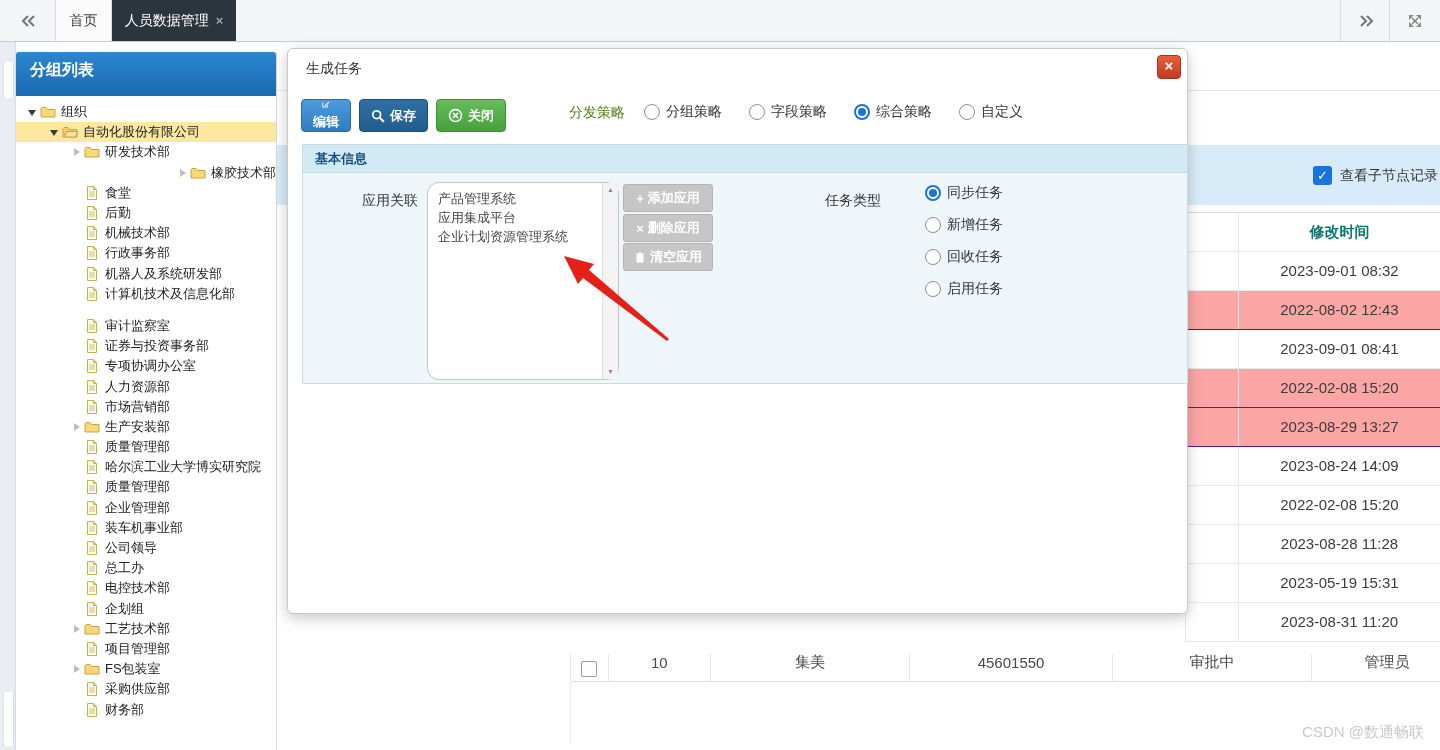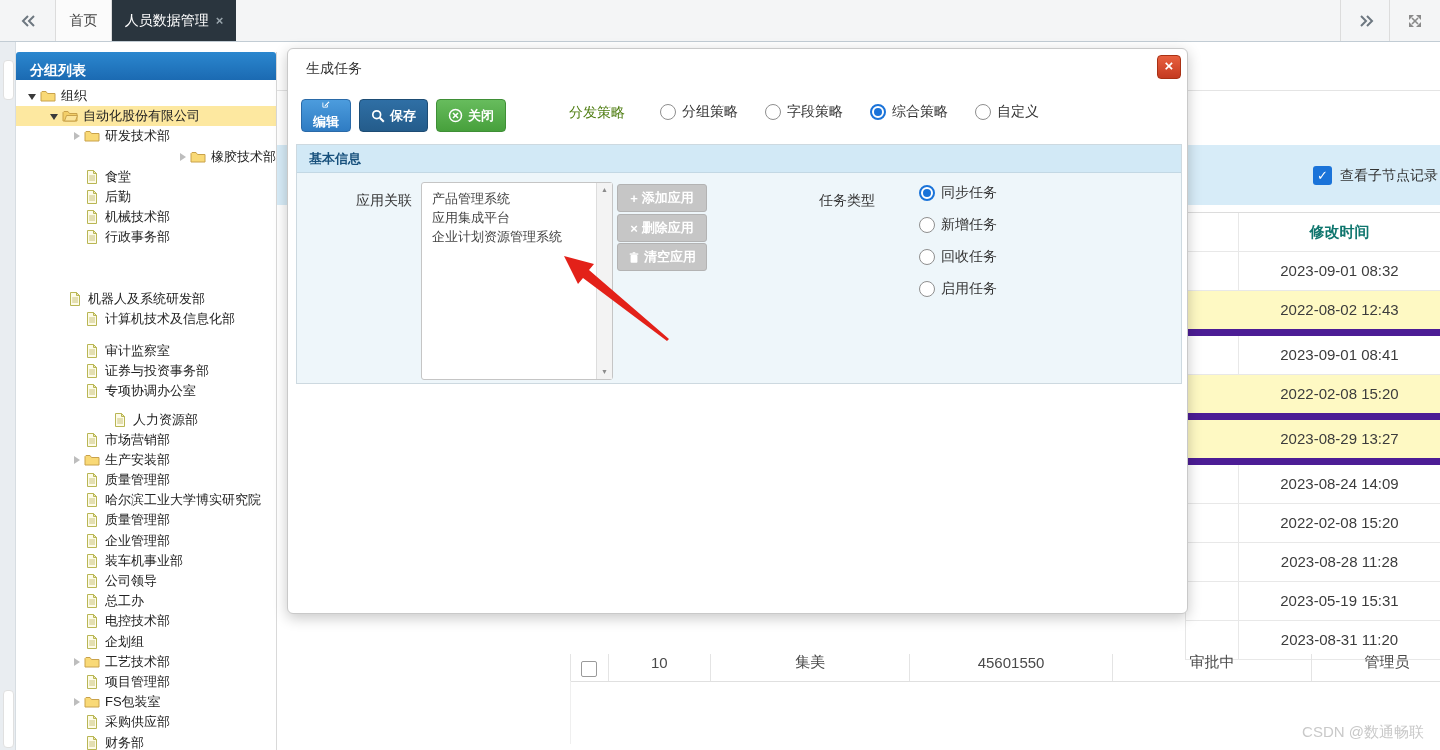--- a/index.html
+++ b/index.html
@@ -13,41 +13,41 @@
   .tab-home{left:56px;width:55px;background:#fbfbfb;border-right:1px solid #dcdcdc;color:#444;}
   .tab-active{left:112px;width:124px;background:#2a353e;color:#fff;gap:7px;}
   .tab-close{color:#9aa6ad;font-size:13px;font-weight:bold;line-height:1;}
   .tb-fwd{right:50px;width:49px;border-left:1px solid #dcdcdc;}
   .tb-expand{right:0;width:50px;border-left:1px solid #dcdcdc;}
   
   .left-strip{position:absolute;left:0;top:42px;width:15px;bottom:0;background:#e9edf1;border-right:1px solid #d7dde2;}
   .strip-thumb{position:absolute;left:3px;width:9px;background:#fff;border-radius:4px;border:1px solid #e0e0e0;}
   
   .sidebar{position:absolute;left:16px;top:52px;width:260px;bottom:0;background:#fff;border-right:1px solid #d9d9d9;}
-  .sidebar-header{height:28px;background:linear-gradient(#2b87cf,#1b6ab2);color:#fff;font-weight:bold;
-                  font-size:14px;line-height:36px;padding-left:14px;border-radius:3px 3px 0 0;}
+  .sidebar-header{height:44px;background:linear-gradient(#2b87cf,#1b6ab2);color:#fff;font-weight:bold;
+                  font-size:16px;line-height:36px;padding-left:14px;border-radius:3px 3px 0 0;}
   .tree{padding-top:6px;font-size:13px;color:#222;}
   .tree-row{height:20.2px;display:flex;align-items:center;white-space:nowrap;cursor:pointer;}
   .tree-row.selected{background:#fde8a0;}
   .expander{width:16px;height:16px;flex:0 0 16px;position:relative;}
   .expander.exp-expanded::before{content:"";position:absolute;left:4px;top:6px;
       border-left:4px solid transparent;border-right:4px solid transparent;border-top:6px solid #3a3a3a;}
   .expander.exp-collapsed::before{content:"";position:absolute;left:6px;top:4px;
       border-top:4px solid transparent;border-bottom:4px solid transparent;border-left:6px solid #bdbdbd;}
   .tree-icon{width:17px;height:16px;flex:0 0 17px;margin-right:4px;}
   
   .content{position:absolute;left:277px;top:42px;right:0;bottom:0;background:#fff;}
   .content-line{position:absolute;top:48px;left:0;right:0;border-top:1px solid #e4e4e4;}
   .toolbar{position:absolute;top:103px;left:0;right:0;height:60px;background:#d7ecf8;}
   .toolbar .cb{position:absolute;left:1036px;top:21px;width:19px;height:19px;background:#1a73d9;border-radius:3px;
       color:#fff;font-size:13px;font-weight:bold;text-align:center;line-height:19px;cursor:pointer;}
   .toolbar .cb-label{position:absolute;left:1063px;top:22px;font-size:14px;color:#333;white-space:nowrap;}
   .htable{position:absolute;left:908px;top:170px;right:0;border-left:1px solid #e6e6e6;border-top:1px solid #dcdcdc;}
   .hrow{height:38px;display:flex;border-bottom:1px solid #e8e8e8;background:#fff;}
-  .hrow.green{background:#fef9c3;border-bottom:7px solid #4c1d95;align-items:flex-end;}
+  .hrow.green{background:#fca5a5;border-bottom:1px solid #4c1d95;}
   .cell-a{width:52px;border-right:1px solid #e8e8e8;}
   .cell-b{flex:1;text-align:center;line-height:38px;font-size:15px;color:#3c3c3c;}
   .hrow.head .cell-b{font-weight:bold;color:#0f766e;}
   
   .clipped-row{position:absolute;left:293px;top:612px;width:893px;height:27px;overflow:hidden;
       border-bottom:1px solid #e0e0e0;display:flex;}
   .clip-cell{height:38px;margin-top:-11px;border-right:1px solid #e4e4e4;display:flex;align-items:center;justify-content:center;
       font-size:15px;color:#4a4a4a;}
   .clip-cell:first-child{border-left:1px solid #e4e4e4;}
   .clip-cb{width:14px;height:14px;border:1.5px solid #9a9a9a;border-radius:2px;background:#fff;margin-top:14px;}
@@ -59,34 +59,34 @@
   .modal-close{position:absolute;left:869px;top:6px;width:22px;height:22px;border-radius:4px;cursor:pointer;
       background:linear-gradient(#e8603f,#c43a20);border:1px solid #a93114;color:#fff;font-weight:bold;
       font-size:15px;text-align:center;line-height:20px;}
   .btn-row{position:absolute;left:13px;top:50px;display:flex;gap:8px;}
   .btn{height:31px;border-radius:4px;color:#fff;font-size:13px;font-weight:bold;display:flex;align-items:center;
       gap:5px;padding:0 11px;cursor:pointer;}
   .btn-edit{background:linear-gradient(#4c9cdd,#2f7cc3);border:1px solid #2a6aa8;flex-direction:column;}
   .btn-save{background:linear-gradient(#2f6fa5,#245c8b);border:1px solid #1d4c74;}
   .btn-close{background:linear-gradient(#67bc5d,#47a03c);border:1px solid #3f8f36;}
   .strategy-label{position:absolute;left:281px;top:55px;font-size:14px;color:#4d7c0f;}
-  .radio-row{position:absolute;left:372px;top:54px;display:flex;}
+  .radio-row{position:absolute;left:356px;top:54px;display:flex;}
   .radio-item{display:flex;align-items:center;margin-right:27px;cursor:pointer;}
   .radio{width:16px;height:16px;box-sizing:border-box;border:1px solid #8f8f8f;border-radius:50%;background:#fff;
       position:relative;flex:0 0 16px;}
   .radio.checked{border:2px solid #1a73d9;}
   .radio.checked::after{content:"";position:absolute;left:2px;top:2px;width:8px;height:8px;border-radius:50%;background:#1a73d9;}
   .radio-label{font-size:14px;color:#333;margin-left:6px;white-space:nowrap;}
-  .section{position:absolute;left:8px;top:95px;width:884px;height:238px;border:1px solid #cdd9e0;}
+  .section{position:absolute;left:14px;top:95px;width:884px;height:238px;border:1px solid #cdd9e0;}
   .section-header{height:27px;background:#d2e9f6;color:#17507c;font-weight:bold;font-size:13px;
       line-height:27px;padding-left:12px;border-bottom:1px solid #c3d8e4;}
   .section-body{position:absolute;left:0;top:28px;right:0;bottom:0;background:#eef6fa;}
   .field-label{position:absolute;font-size:14px;color:#333;}
   .listbox{position:absolute;left:124px;top:9px;width:190px;height:196px;background:#fff;
-      border:1px solid #c5c5c5;border-radius:3px;}
+      border:1px solid #c5c5c5;border-radius:12px;}
   .list-items{position:absolute;left:0;top:0;right:16px;bottom:0;padding:6px 0 0 10px;}
   .list-item{font-size:13px;color:#444;line-height:19px;white-space:nowrap;cursor:pointer;}
   .list-scroll{position:absolute;right:0;top:0;width:15px;bottom:0;background:#f3f3f3;border-left:1px solid #ddd;}
   .scroll-arrow{position:absolute;left:0;width:15px;height:14px;color:#8b8b8b;font-size:7px;text-align:center;line-height:14px;cursor:pointer;}
   .sa-up{top:0;} .sa-down{bottom:0;}
   .app-btn{position:absolute;left:320px;width:88px;height:26px;background:#c6c6c6;border:1px solid #b3b3b3;
       border-radius:3px;color:#fff;font-size:13px;font-weight:bold;display:flex;align-items:center;
       justify-content:center;gap:4px;}
   .app-btn .glyph{font-size:13px;font-weight:bold;line-height:1;}
   .task-radios{position:absolute;left:622px;top:11px;}
@@ -221,21 +221,21 @@
           <svg width="16" height="16" viewBox="0 0 16 16">
             <path d="M3.5 1.5 h6 l3 3 v10 h-9 z" fill="#fdfbe8" stroke="#b9b654"></path>
             <path d="M9.5 1.5 v3 h3 z" fill="#f0e9b8" stroke="#b9b654"></path>
             <line x1="5.2" y1="7" x2="11" y2="7" stroke="#c9c27a"></line>
             <line x1="5.2" y1="9" x2="11" y2="9" stroke="#c9c27a"></line>
             <line x1="5.2" y1="11" x2="11" y2="11" stroke="#c9c27a"></line>
           </svg>
         </span>
         <span class="tree-label">行政事务部</span>
       </div>
-      <div class="tree-row" style="padding-left: 35px; margin-top: 41px;">
+      <div class="tree-row" style="padding-left: 52px;">
         <span class="expander exp-none"></span>
         <span class="tree-icon">
           <svg width="16" height="16" viewBox="0 0 16 16">
             <path d="M3.5 1.5 h6 l3 3 v10 h-9 z" fill="#fdfbe8" stroke="#b9b654"></path>
             <path d="M9.5 1.5 v3 h3 z" fill="#f0e9b8" stroke="#b9b654"></path>
             <line x1="5.2" y1="7" x2="11" y2="7" stroke="#c9c27a"></line>
             <line x1="5.2" y1="9" x2="11" y2="9" stroke="#c9c27a"></line>
             <line x1="5.2" y1="11" x2="11" y2="11" stroke="#c9c27a"></line>
           </svg>
         </span>
@@ -286,21 +286,21 @@
           <svg width="16" height="16" viewBox="0 0 16 16">
             <path d="M3.5 1.5 h6 l3 3 v10 h-9 z" fill="#fdfbe8" stroke="#b9b654"></path>
             <path d="M9.5 1.5 v3 h3 z" fill="#f0e9b8" stroke="#b9b654"></path>
             <line x1="5.2" y1="7" x2="11" y2="7" stroke="#c9c27a"></line>
             <line x1="5.2" y1="9" x2="11" y2="9" stroke="#c9c27a"></line>
             <line x1="5.2" y1="11" x2="11" y2="11" stroke="#c9c27a"></line>
           </svg>
         </span>
         <span class="tree-label">专项协调办公室</span>
       </div>
-      <div class="tree-row" style="padding-left: 80px; margin-top: 8px;">
+      <div class="tree-row" style="padding-left: 52px;">
         <span class="expander exp-none"></span>
         <span class="tree-icon">
           <svg width="16" height="16" viewBox="0 0 16 16">
             <path d="M3.5 1.5 h6 l3 3 v10 h-9 z" fill="#fdfbe8" stroke="#b9b654"></path>
             <path d="M9.5 1.5 v3 h3 z" fill="#f0e9b8" stroke="#b9b654"></path>
             <line x1="5.2" y1="7" x2="11" y2="7" stroke="#c9c27a"></line>
             <line x1="5.2" y1="9" x2="11" y2="9" stroke="#c9c27a"></line>
             <line x1="5.2" y1="11" x2="11" y2="11" stroke="#c9c27a"></line>
           </svg>
         </span>

